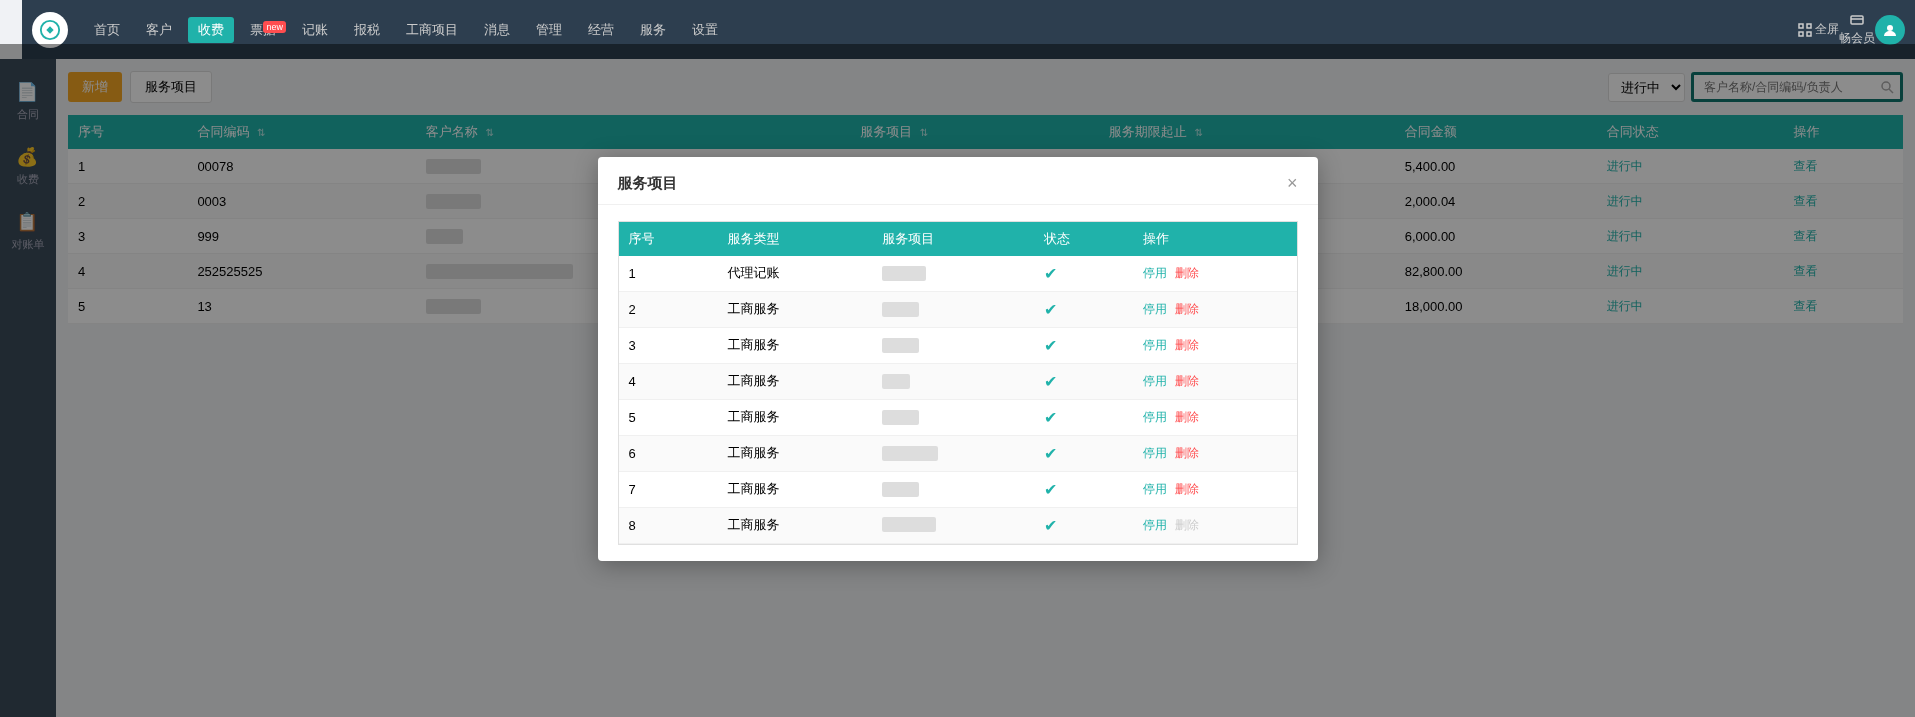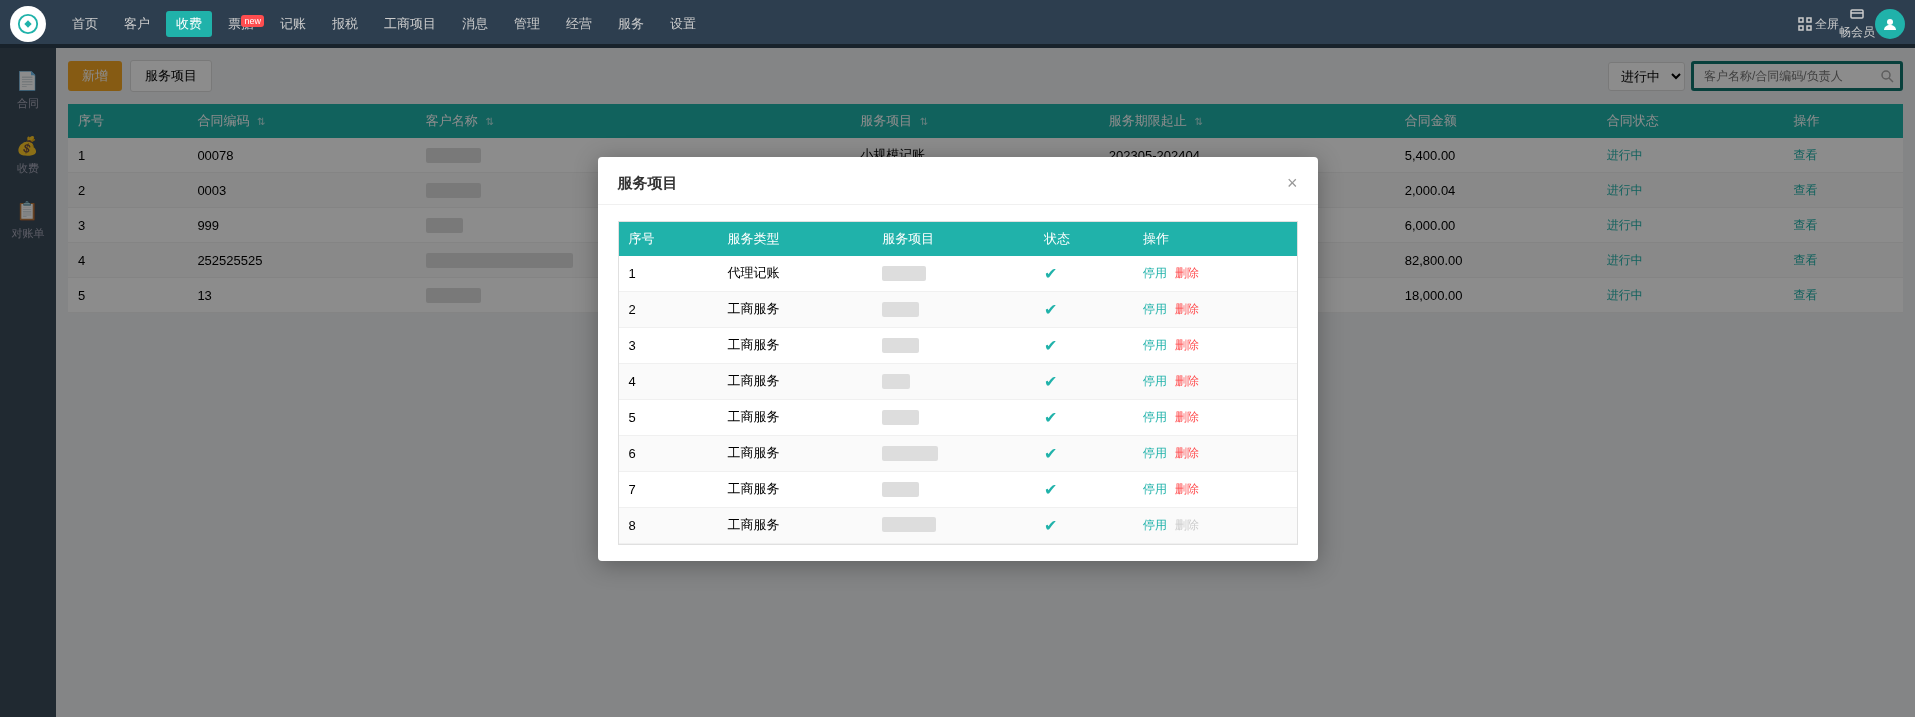--- a/index.html
+++ b/index.html
@@ -1,25 +1,26 @@
 <!DOCTYPE html>
 <html><head>
   <meta charset="utf-8">
   <style>
     * { margin: 0; padding: 0; box-sizing: border-box; }
     body { font-family: "Microsoft YaHei", sans-serif; font-size: 13px; background: #f0f2f5; }
 
     
     .top-nav {
       background: #2d3e4f;
-      height: 48px;
+      height: 59px;
       display: flex;
       align-items: center;
       padding: 0 10px;
       color: #ccc;
+      margin-left: 22px;
     }
     .top-nav .logo {
       width: 36px; height: 36px;
       background: #fff;
       border-radius: 50%;
       display: flex; align-items: center; justify-content: center;
       margin-right: 16px;
     }
     .top-nav .logo svg { width: 22px; height: 22px; }
     .top-nav .nav-items { display: flex; flex: 1; gap: 6px; }

